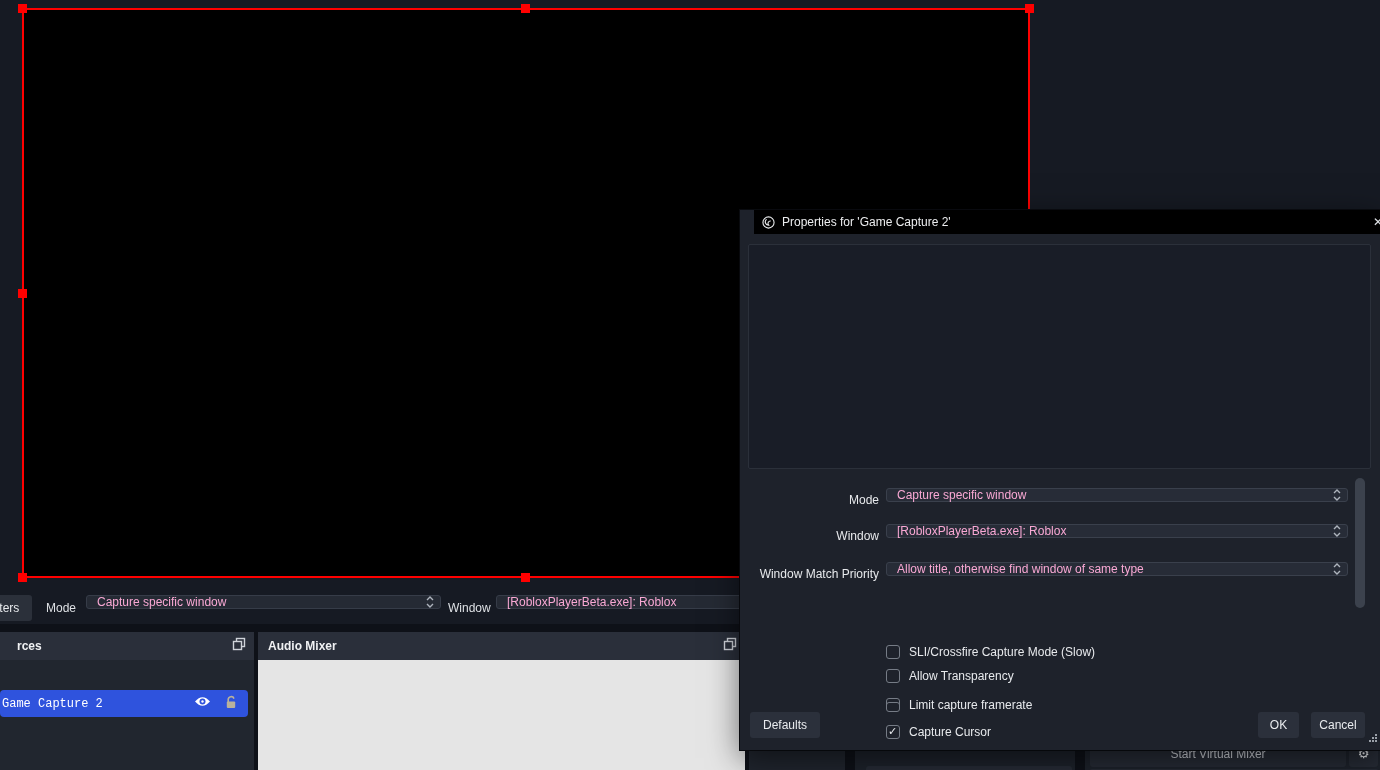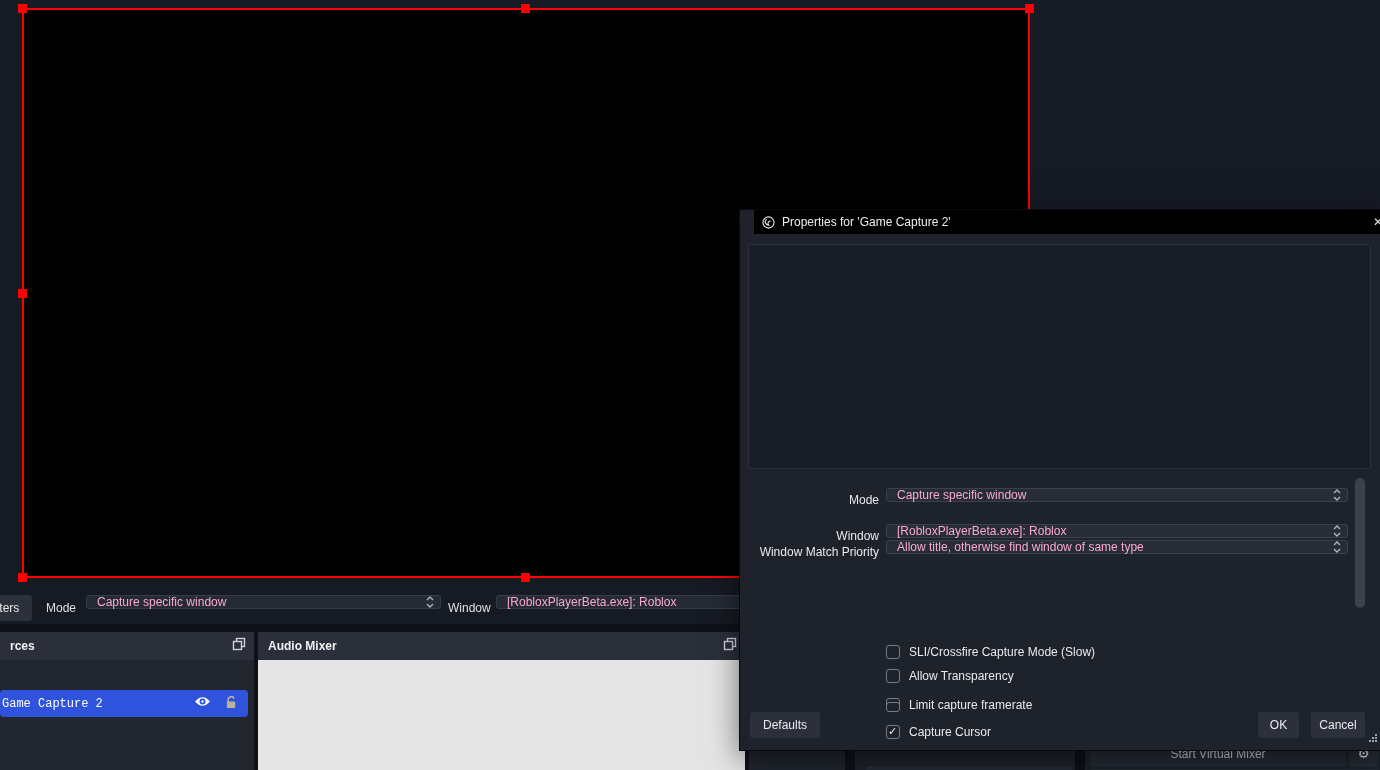--- a/index.html
+++ b/index.html
@@ -98,21 +98,21 @@
     <div class="tb-label" style="left:448px;">Window</div>
     <div class="combo" style="left:496px; width:360px;">
       <span class="val">[RobloxPlayerBeta.exe]: Roblox</span>
     </div>
   </div>
 
   <div class="docks-bg"></div>
 
   <div class="dock" style="left:0; width:254px;">
     <div class="dock-header">
-      <span class="dock-title" style="padding-left:10px;">rces</span>
+      <span class="dock-title" style="padding-left:17px;">rces</span>
       <span class="popout">
         <svg width="14" height="14" viewBox="0 0 14 14">
           <rect x="4.5" y="1.5" width="8" height="8" fill="none" stroke="#cfd3d9" stroke-width="1.4"></rect>
           <rect x="1.5" y="4.5" width="8" height="8" fill="#2a2f3a" stroke="#cfd3d9" stroke-width="1.4"></rect>
         </svg>
       </span>
     </div>
     <div class="src-row selected" style="top:58px;font-family:Liberation Mono, monospace;">
       <span class="lbl">Game Capture 2</span>
       <span class="icons">
@@ -190,21 +190,21 @@
         <span class="spinner">
           <svg width="8" height="5" viewBox="0 0 8 5">
               <path d="M1 4 L4 1 L7 4" fill="none" stroke="#aeb4bd" stroke-width="1.4"></path>
             </svg>
           <svg width="8" height="5" viewBox="0 0 8 5">
               <path d="M1 1 L4 4 L7 1" fill="none" stroke="#aeb4bd" stroke-width="1.4"></path>
             </svg>
         </span>
       </div>
     </div>
-    <div class="dlg-row" style="top:330px; width:100%;border-radius:6px;">
+    <div class="dlg-row" style="top:352px; width:100%;border-radius:6px;">
       <div class="flabel">Window Match Priority</div>
       <div class="combo">
         <span class="val">Allow title, otherwise find window of same type</span>
         <span class="spinner">
           <svg width="8" height="5" viewBox="0 0 8 5">
               <path d="M1 4 L4 1 L7 4" fill="none" stroke="#aeb4bd" stroke-width="1.4"></path>
             </svg>
           <svg width="8" height="5" viewBox="0 0 8 5">
               <path d="M1 1 L4 4 L7 1" fill="none" stroke="#aeb4bd" stroke-width="1.4"></path>
             </svg>

